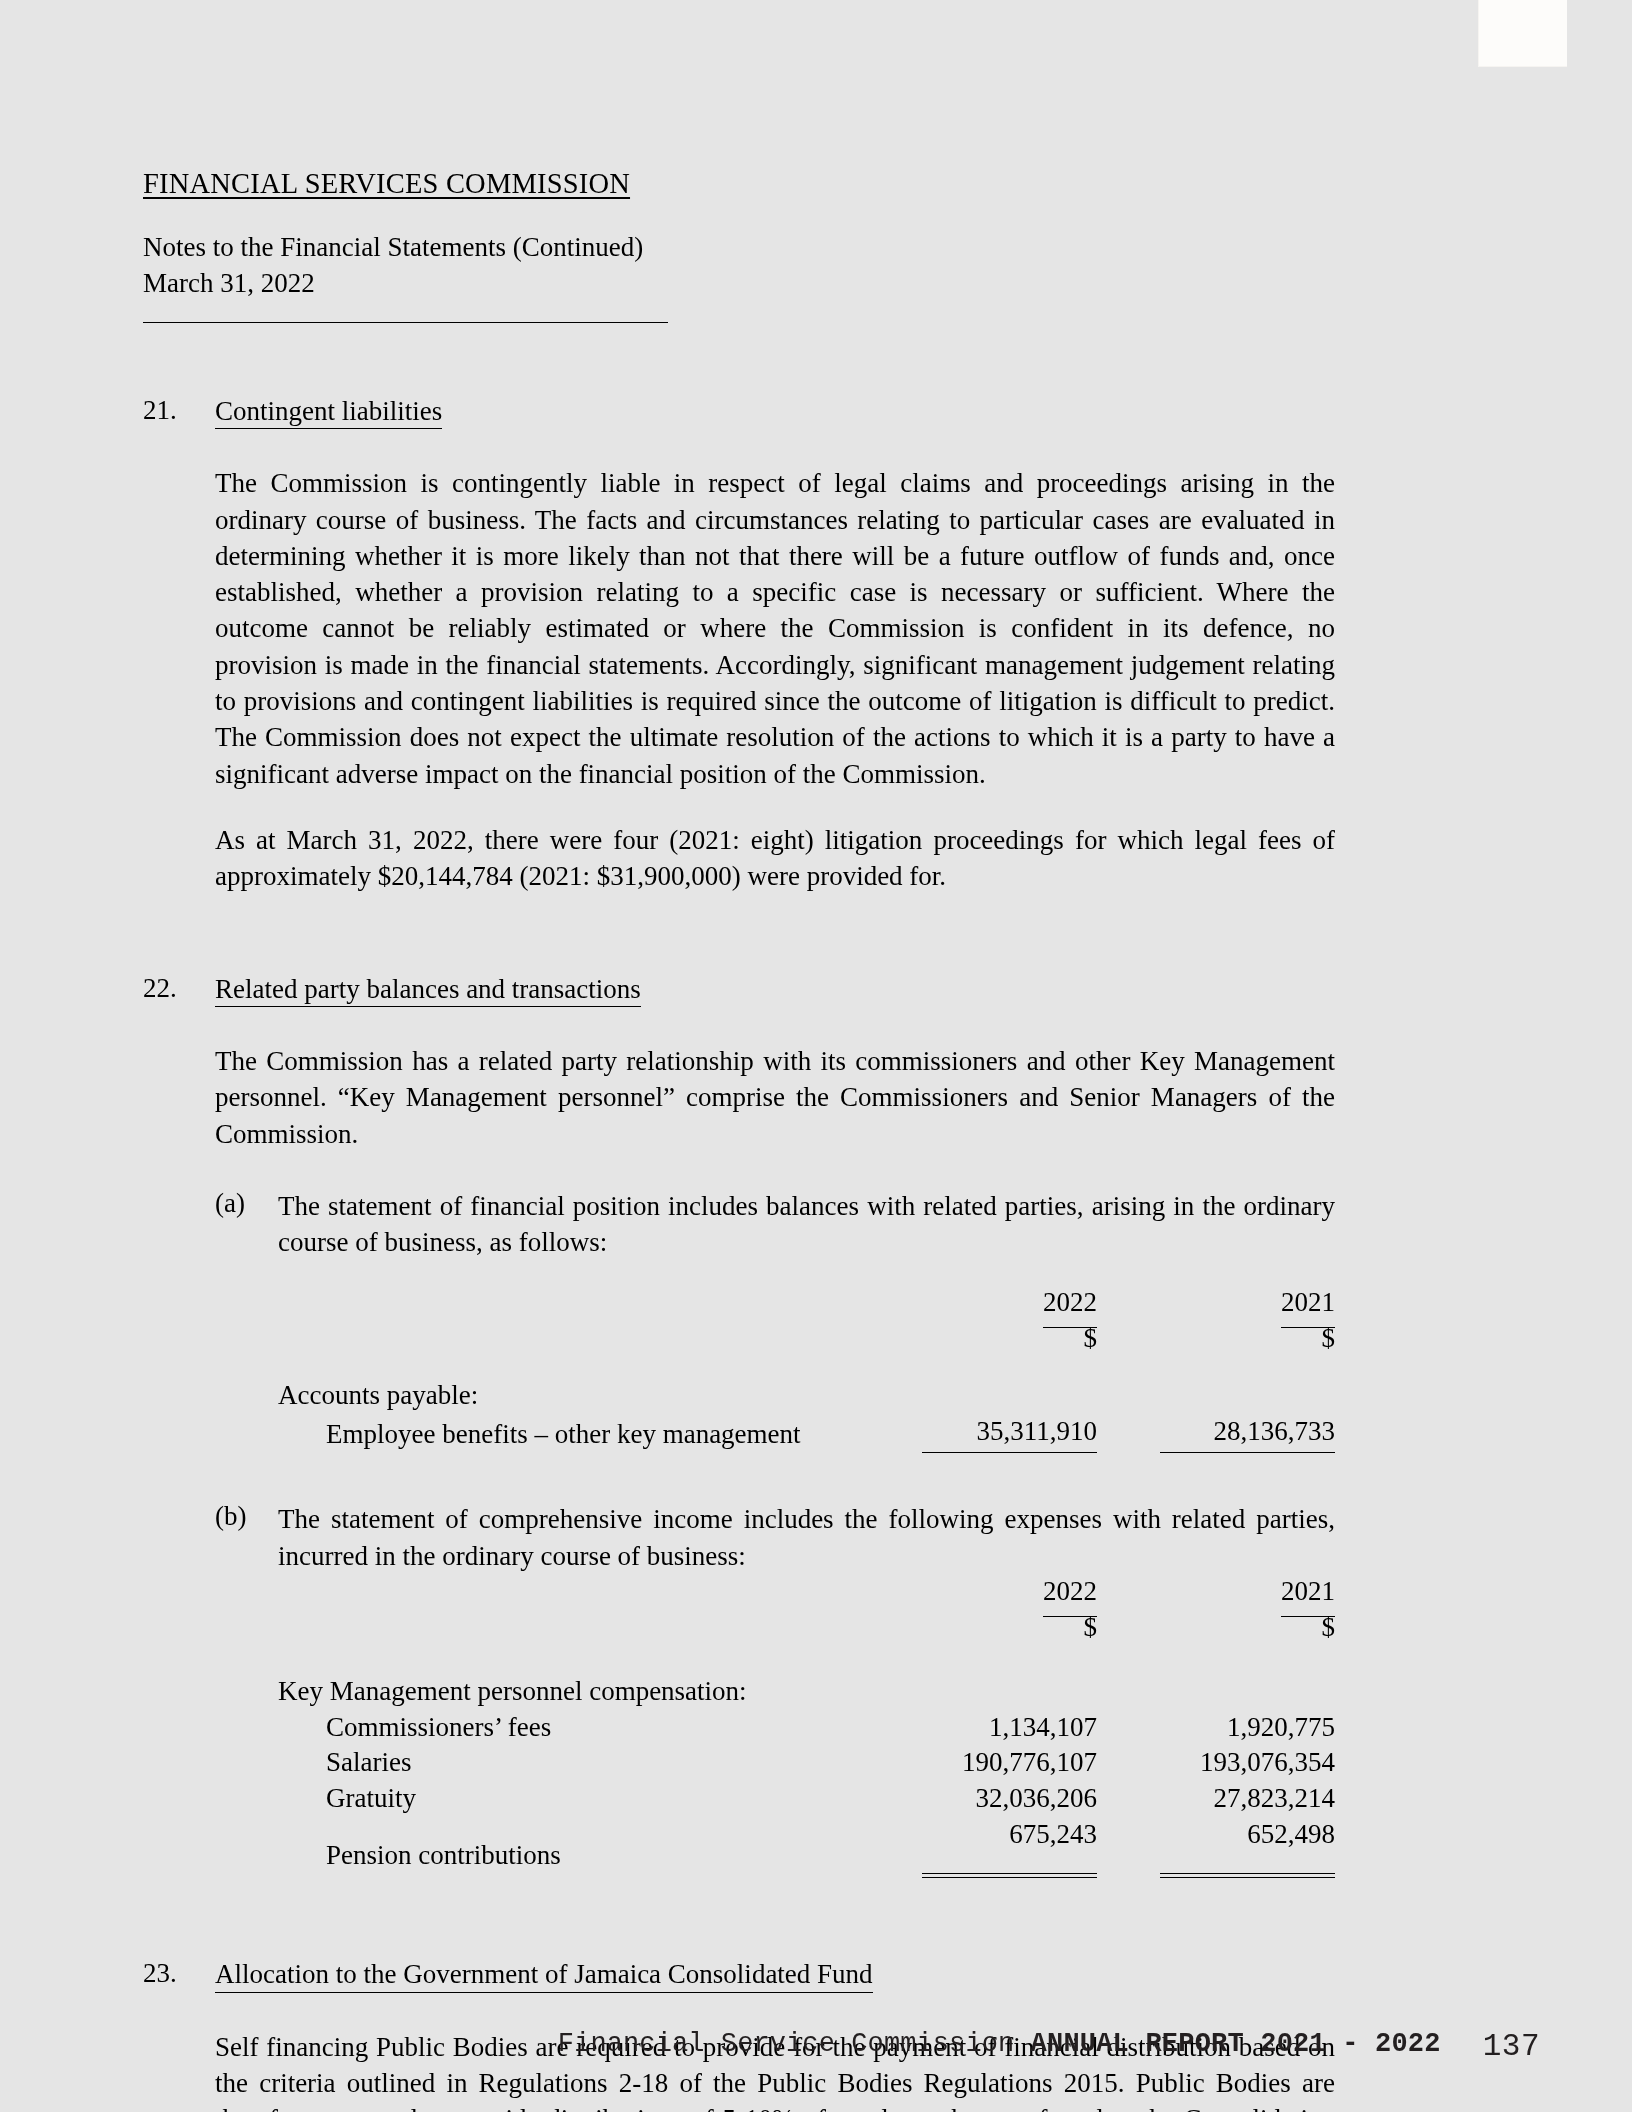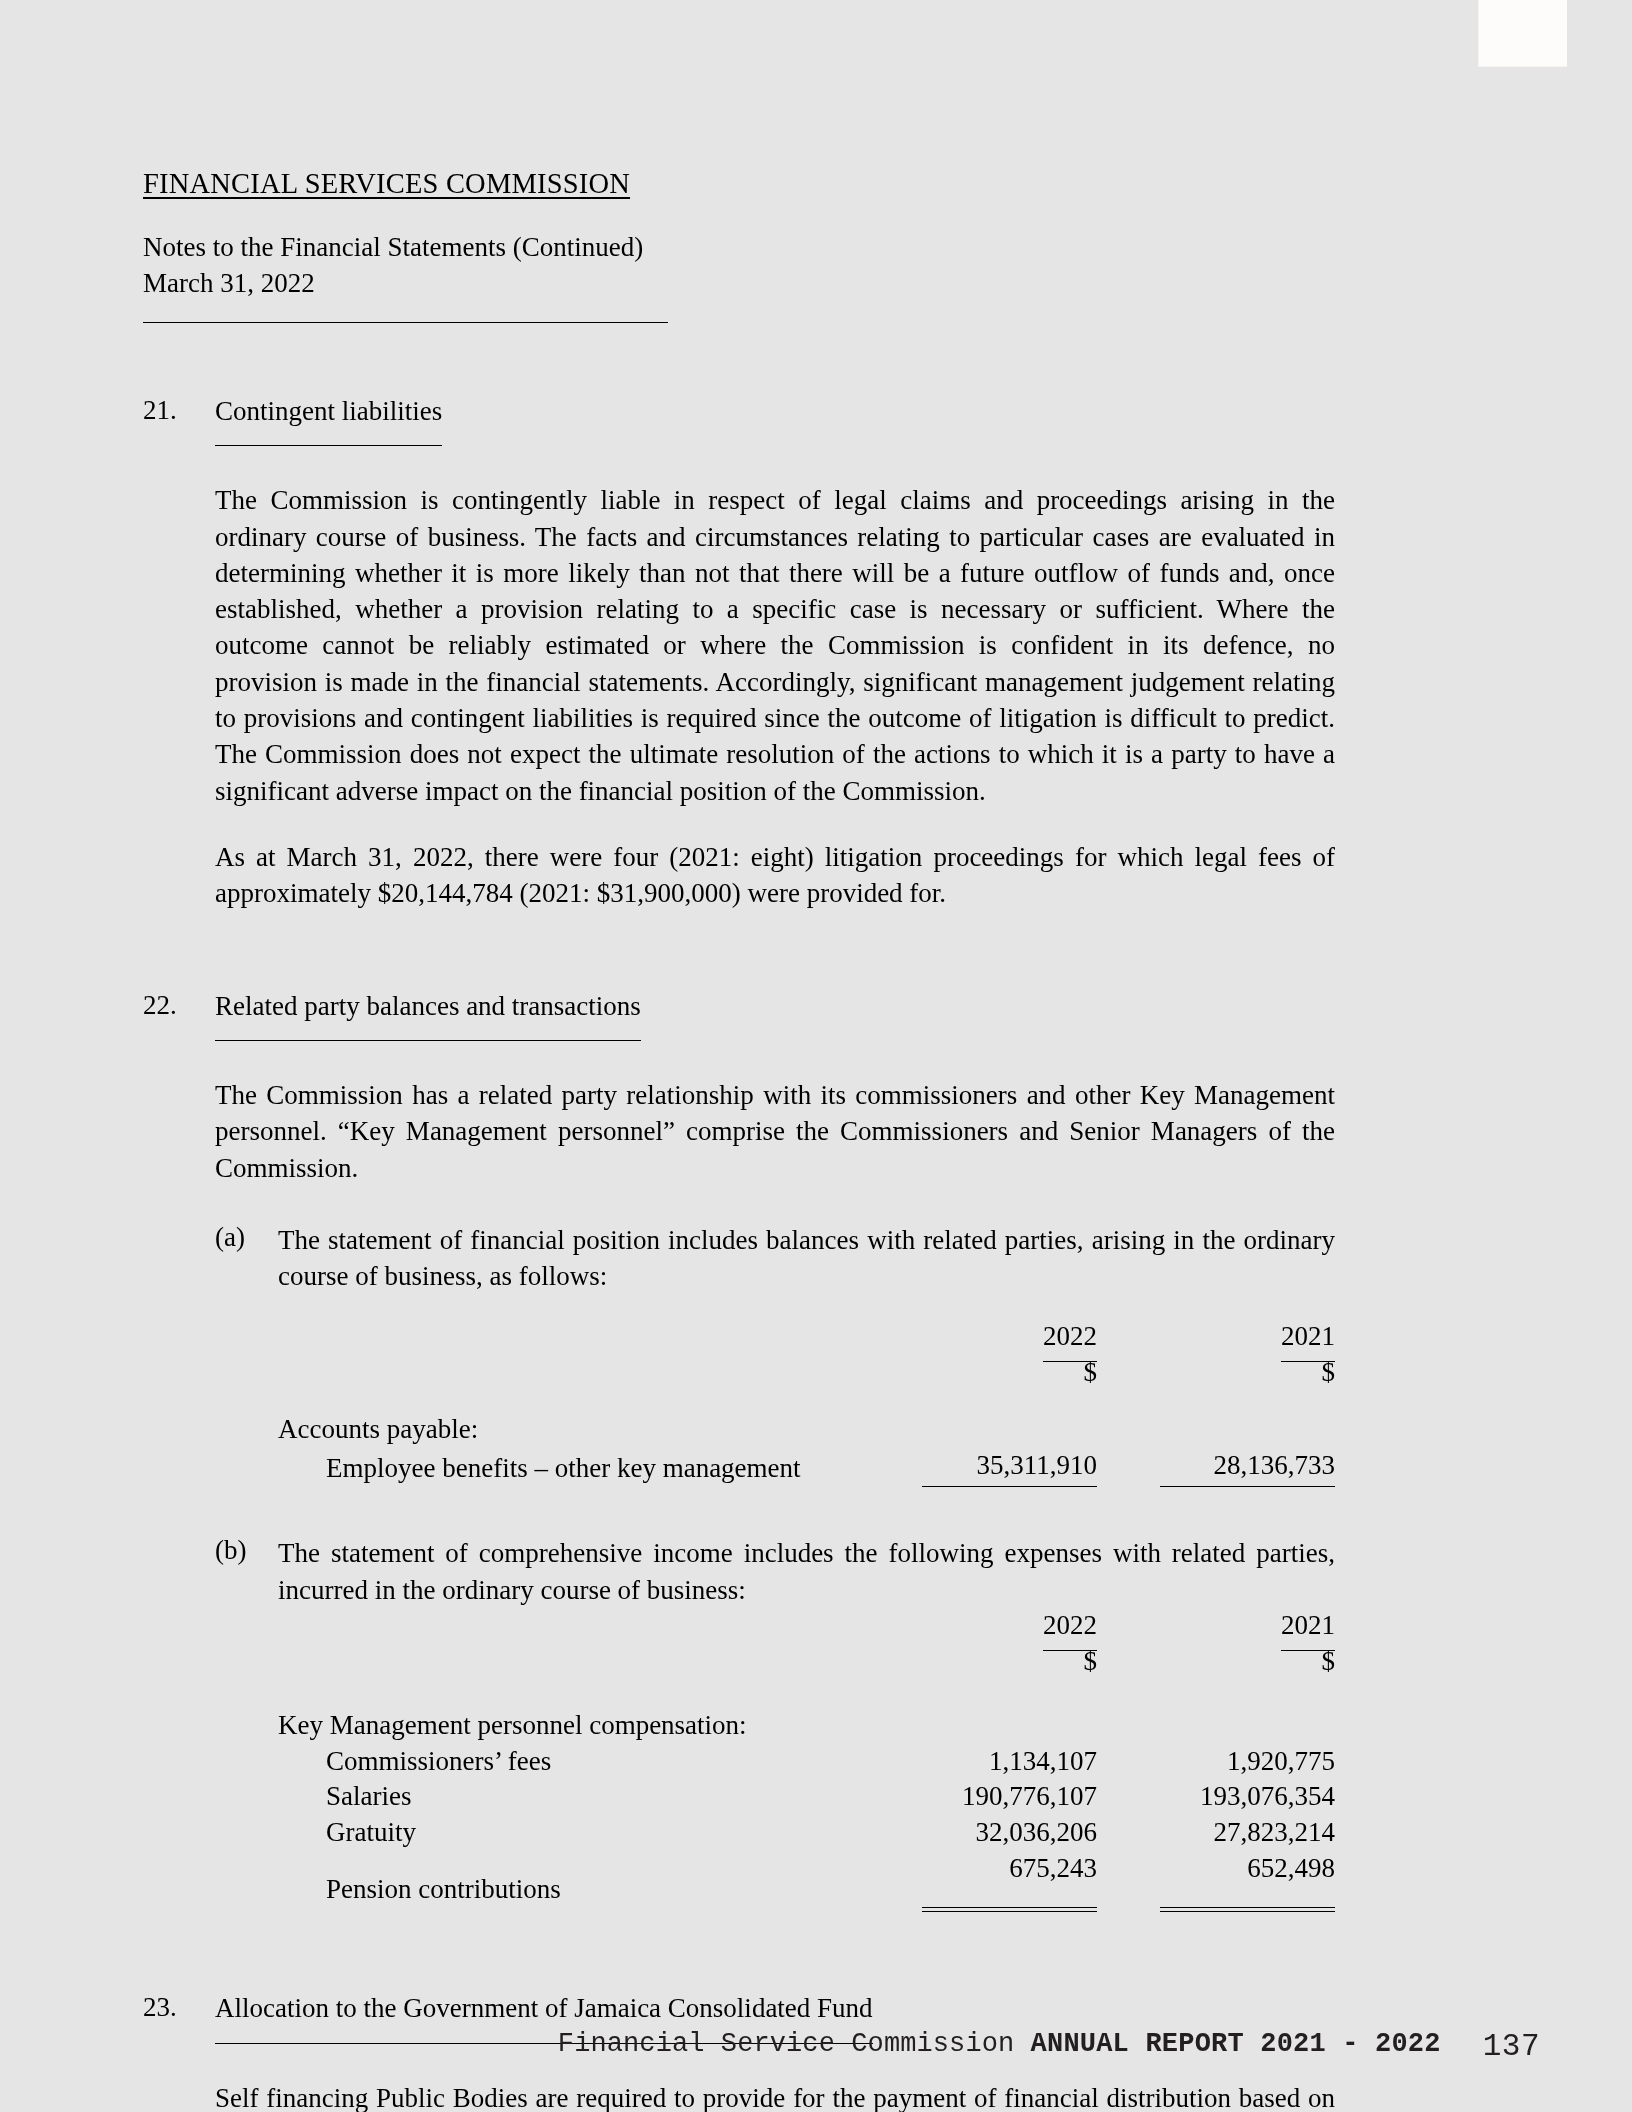--- a/index.html
+++ b/index.html
@@ -68,21 +68,21 @@
     flex: 0 0 72px;
     font-size: 27px;
   }
   .note-body {
     flex: 1 1 auto;
   }
   .note-title {
     font-size: 27px;
     display: inline-block;
     border-bottom: 1.6px solid #000;
-    padding-bottom: 18px;
+    padding-bottom: 1px;
     line-height: 1.2;
   }
 
   .para {
     font-size: 27px;
     line-height: 1.345;
     text-align: justify;
     text-justify: inter-word;
     margin: 0;
   }

